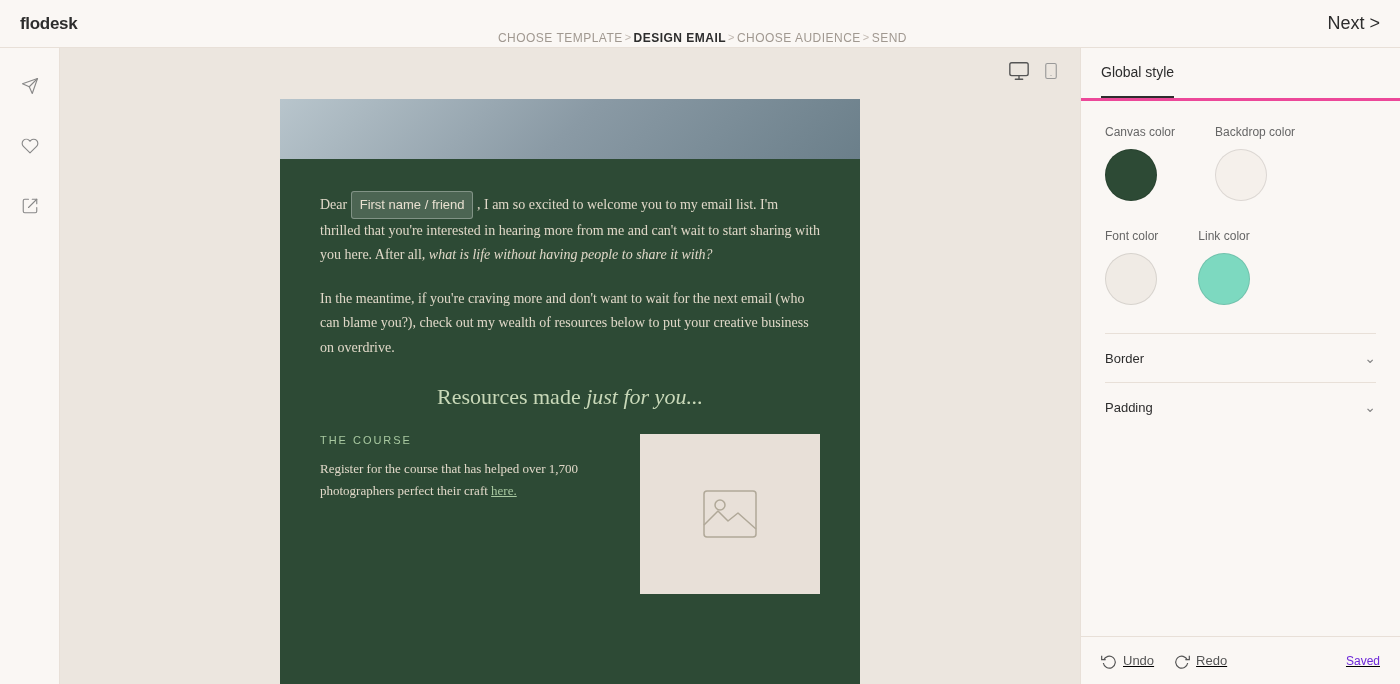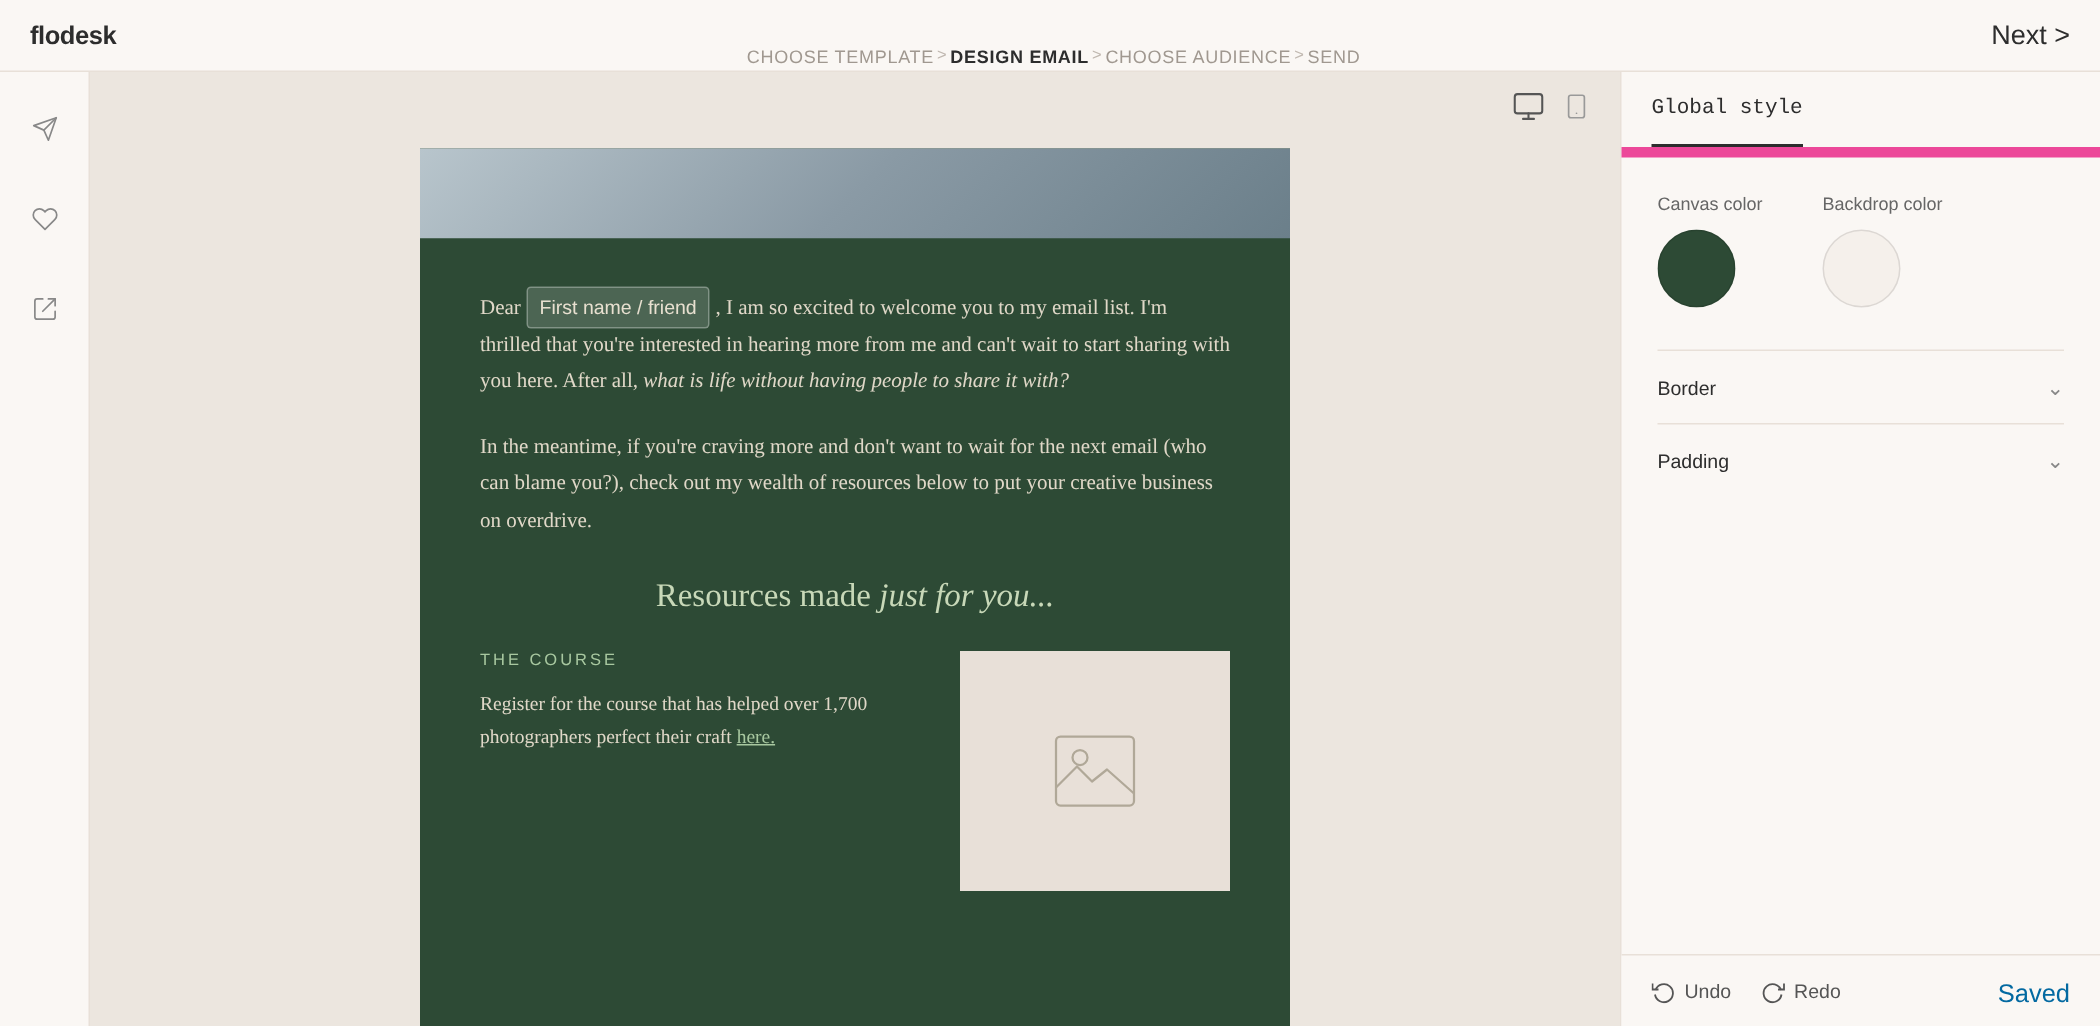--- a/index.html
+++ b/index.html
@@ -201,23 +201,22 @@
     
     .right-panel {
       width: 320px;
       background: #faf7f4;
       border-left: 1px solid #e8e0d8;
       display: flex;
       flex-direction: column;
     }
     .panel-tabs {
       display: flex;
-      border-bottom: 7px solid #ec4899;
+      border-bottom: 3px solid #ec4899;
       padding: 0 20px;
-      font-family: Liberation Mono, monospace;
     }
     .panel-tab {
       padding: 16px 0;
       margin-right: 20px;
       font-size: 14px;
       color: #2d2d2d;
       cursor: pointer;
       border-bottom: 2px solid #2d2d2d;
       font-weight: 500;
     }
@@ -269,41 +268,43 @@
       color: #888;
       font-size: 14px;
     }
 
     
     .bottom-bar {
       height: 48px;
       background: #faf7f4;
       border-top: 1px solid #e8e0d8;
       display: flex;
+      align-items: center;
       justify-content: space-between;
       padding: 16px 20px;
       flex-shrink: 0;
+      text-decoration: underline;
     }
     .undo-redo {
       display: flex;
       gap: 20px;
     }
     .undo-btn, .redo-btn {
       display: flex;
       align-items: center;
       gap: 6px;
       font-size: 13px;
       color: #555;
       cursor: pointer;
       background: none;
       border: none;
     }
     .saved-label {
-      font-size: 17px;
-      color: #0369a1;
+      font-size: 12px;
+      color: #6d28d9;
     }
   </style>
 </head>
 <body>
 
 <nav class="top-nav">
   <span class="logo">flodesk</span>
 
   <div class="breadcrumb">
     <span class="breadcrumb-item">CHOOSE TEMPLATE</span>
@@ -400,20 +401,30 @@
       <div class="color-row">
         <div class="color-group">
           <span class="color-label">Canvas color</span>
           <div class="color-swatch swatch-dark-green" title="Canvas color"></div>
         </div>
         <div class="color-group">
           <span class="color-label">Backdrop color</span>
           <div class="color-swatch swatch-white" title="Backdrop color"></div>
         </div>
       </div>
+      <div class="color-row">
+        <div class="color-group">
+          <span class="color-label">Font color</span>
+          <div class="color-swatch swatch-light-white" title="Font color"></div>
+        </div>
+        <div class="color-group">
+          <span class="color-label">Link color</span>
+          <div class="color-swatch swatch-mint" title="Link color"></div>
+        </div>
+      </div>
 
       <div class="collapsible-row">
         <span class="collapsible-label">Border</span>
         <span class="chevron">⌄</span>
       </div>
       <div class="collapsible-row">
         <span class="collapsible-label">Padding</span>
         <span class="chevron">⌄</span>
       </div>
     </div>

